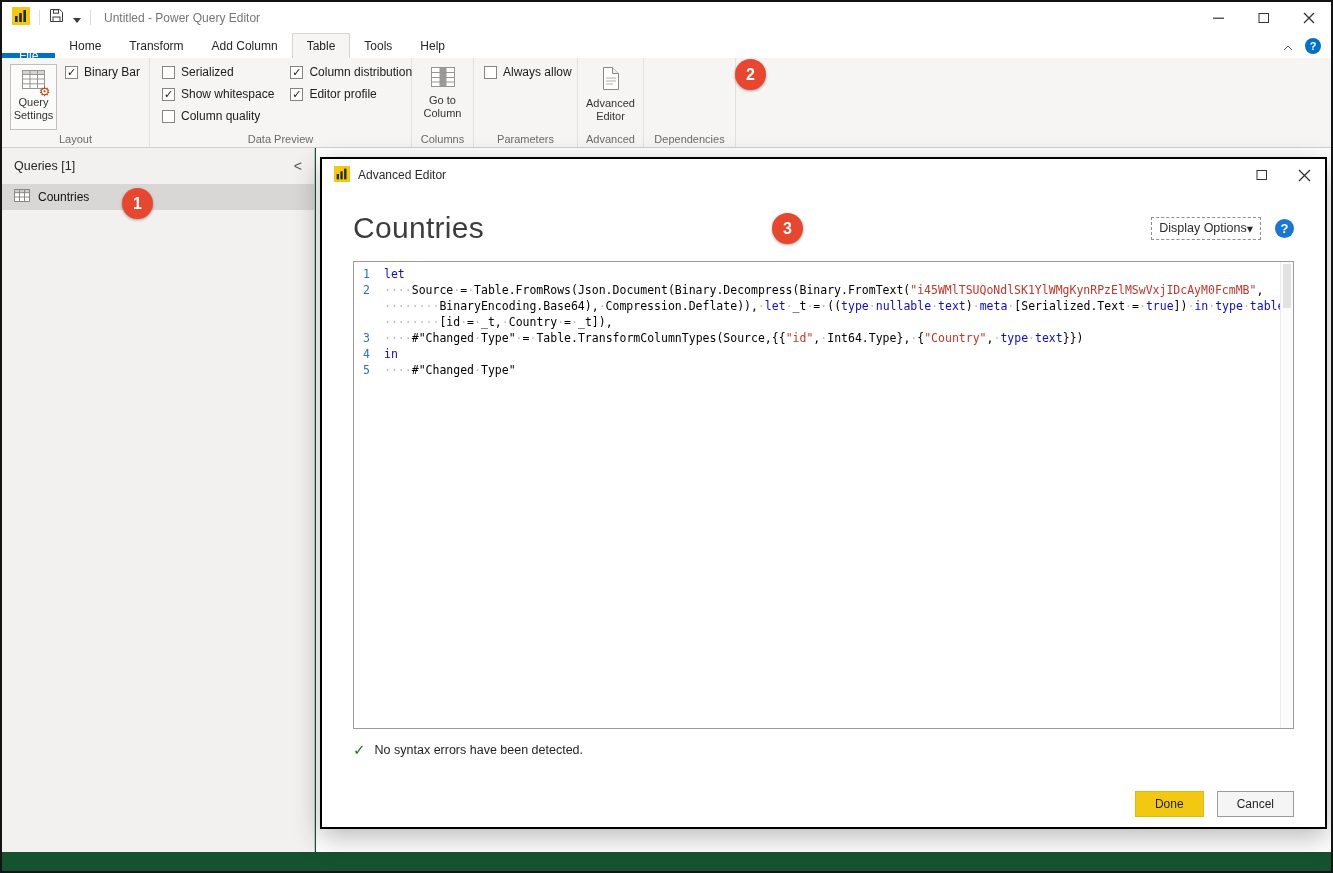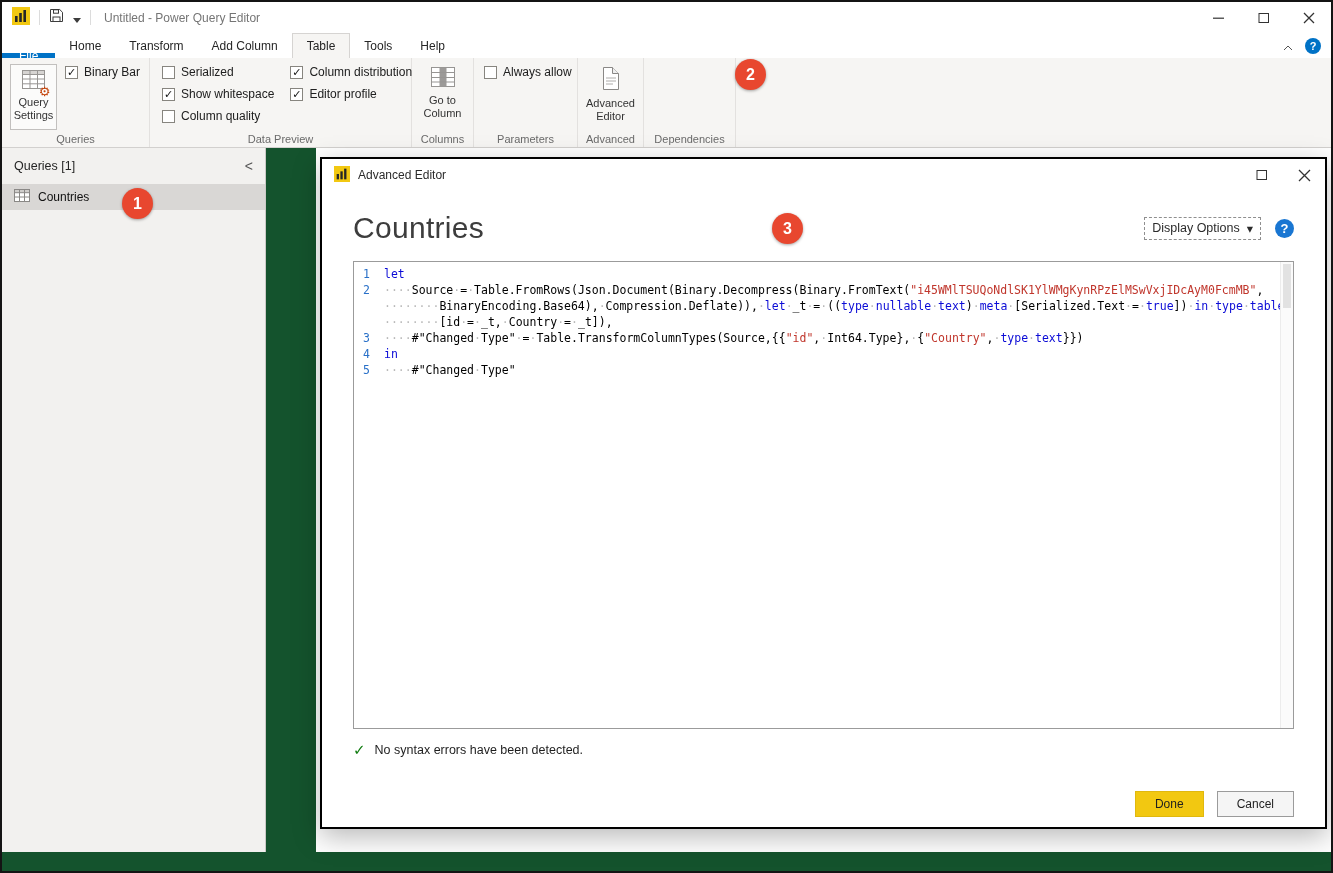--- a/index.html
+++ b/index.html
@@ -40,41 +40,41 @@
   .qs-iconwrap { position: relative; width: 26px; height: 24px; }
   .gear-glyph { position: absolute; right: -4px; bottom: -5px; font-size: 13px; color: #c4430a; line-height: 1; }
 
   
   .badge { position: absolute; width: 31px; height: 31px; border-radius: 50%; color: #fff; font-size: 16px; font-weight: bold; display: flex; align-items: center; justify-content: center; z-index: 40; box-shadow: 0 1px 3px rgba(0,0,0,.35); }
   .badge-2 { left: 733px; top: 1px; }
   .badge-1 { left: 120px; top: 40px; }
   .badge-3 { left: 450px; top: 8px; }
 
   
-  .sidebar { position: absolute; top: 146px; left: 0; width: 264px; bottom: 19px; background: #f2f1ef; border-right: 1px solid #cbc9c7; }
+  .sidebar { position: absolute; top: 146px; left: 0; width: 313px; bottom: 19px; background: #f2f1ef; border-right: 1px solid #cbc9c7; }
   .sb-header { display: flex; align-items: center; height: 36px; padding: 0 12px; font-size: 12.5px; color: #252525; }
   .sb-collapse { margin-left: auto; font-size: 14px; color: #555; }
   .sb-item { position: relative; display: flex; align-items: center; gap: 8px; height: 26px; padding: 0 12px; font-size: 12px; color: #111; }
   .sb-item.selected { background: #d9d7d5; }
   .main { position: absolute; top: 146px; left: 314px; right: 0; bottom: 19px; background: #fff; }
 
   
   .statusbar { position: absolute; left: 0; right: 0; bottom: 0; height: 19px; background: #f3f2f0; border-top: 1px solid #d7d5d3; display: flex; align-items: center; padding: 0 10px; font-size: 10.5px; color: #3d3d3d; gap: 32px; }
   .status-right { margin-left: auto; }
 
   
   .dialog { position: absolute; left: 318px; top: 155px; width: 1007px; height: 672px; background: #fff; border: 2px solid #000; z-index: 30; box-shadow: 0 8px 26px rgba(0,0,0,.28); }
   .dlg-titlebar { height: 32px; display: flex; align-items: center; padding-left: 12px; gap: 8px; font-size: 12px; color: #2b2b2b; }
   .dlg-controls { margin-left: auto; display: flex; height: 100%; }
   .dlg-btn { width: 42px; display: flex; align-items: center; justify-content: center; }
   .dlg-content { position: relative; padding: 0 31px; height: calc(100% - 32px); }
   .dlg-header { display: flex; align-items: center; margin-top: 14px; height: 46px; }
   .dlg-title-big { font-size: 30px; font-weight: 300; color: #3d3d3d; letter-spacing: .3px; }
   .dlg-header-right { margin-left: auto; display: flex; align-items: center; gap: 14px; }
-  .display-options { display: flex; align-items: center; gap: 7px; font-size: 12.5px; color: #2b2b2b; border: 1px dashed #8f8f8f; padding: 3px 7px; }
+  .display-options { display: flex; align-items: center; gap: 0; font-size: 12.5px; color: #2b2b2b; border: 1px dashed #8f8f8f; padding: 3px 7px; }
   .dlg-help { width: 19px; height: 19px; border-radius: 50%; background: #1976d2; color: #fff; font-size: 13px; font-weight: bold; display: flex; align-items: center; justify-content: center; }
 
   .code-box { position: relative; margin-top: 10px; height: 468px; border: 1px solid #9b9b9b; font-family: "DejaVu Sans Mono", "Liberation Mono", monospace; font-size: 11.5px; line-height: 16px; padding: 4px 14px 0 0; overflow: hidden; background: #fff; }
   .code-row { display: flex; white-space: pre; }
   .lnum { flex: 0 0 30px; width: 30px; text-align: right; padding-right: 14px; }
   .ltext { white-space: pre; text-align: right; }
   .code-scroll { position: absolute; top: 0; right: 0; bottom: 0; width: 13px; border-left: 1px solid #ececec; background: #fbfbfb; }
   .code-thumb { position: absolute; top: 2px; left: 2px; right: 2px; height: 44px; background: #e2e2e2; }
 
   .syntax-row { display: flex; align-items: center; gap: 9px; margin-top: 12px; font-size: 12.5px; color: #1e1e1e; }
@@ -162,21 +162,21 @@
           <span class="gear-glyph">⚙</span>
         </span>
         <span>Query Settings</span>
       </div>
       <div class="cb-col">
         <label class="cb-row">
           <span class="cb checked">✓</span>
           <span>Binary Bar</span>
         </label>
       </div>
-      <span class="rgroup-label">Queries</span>
+      <span class="rgroup-label">Layout</span>
     </div>
 
     <div class="rgroup g-datapreview">
       <div class="cb-col">
         <label class="cb-row">
           <span class="cb"></span>
           <span>Serialized</span>
         </label>
         <label class="cb-row">
           <span class="cb checked">✓</span>

